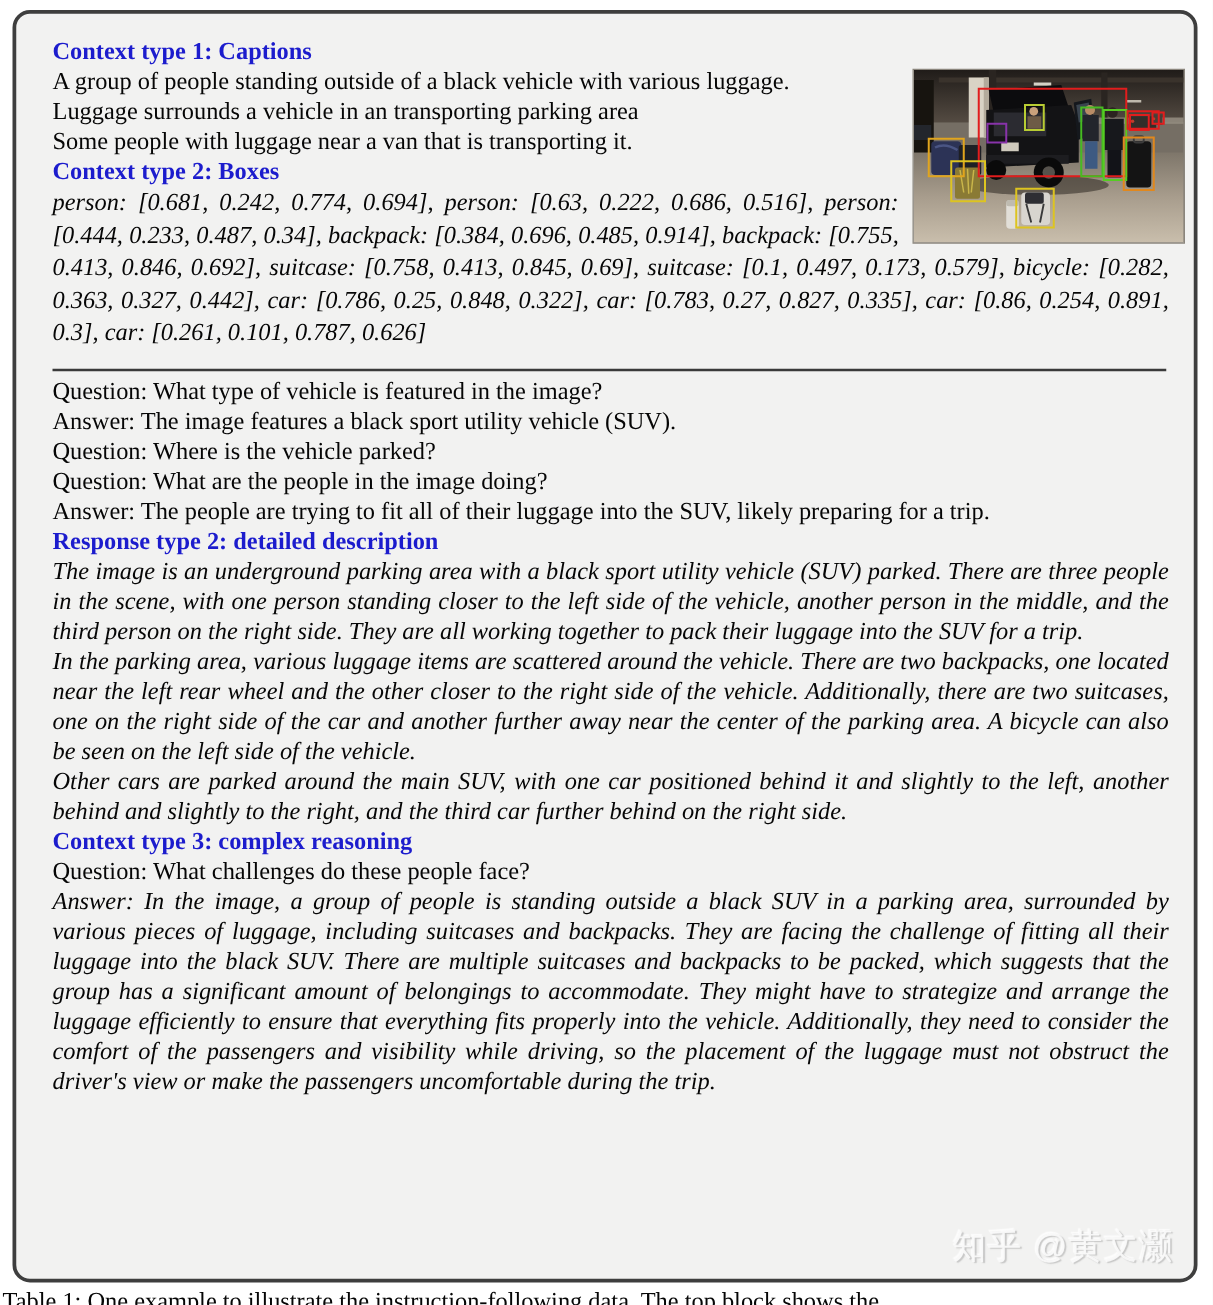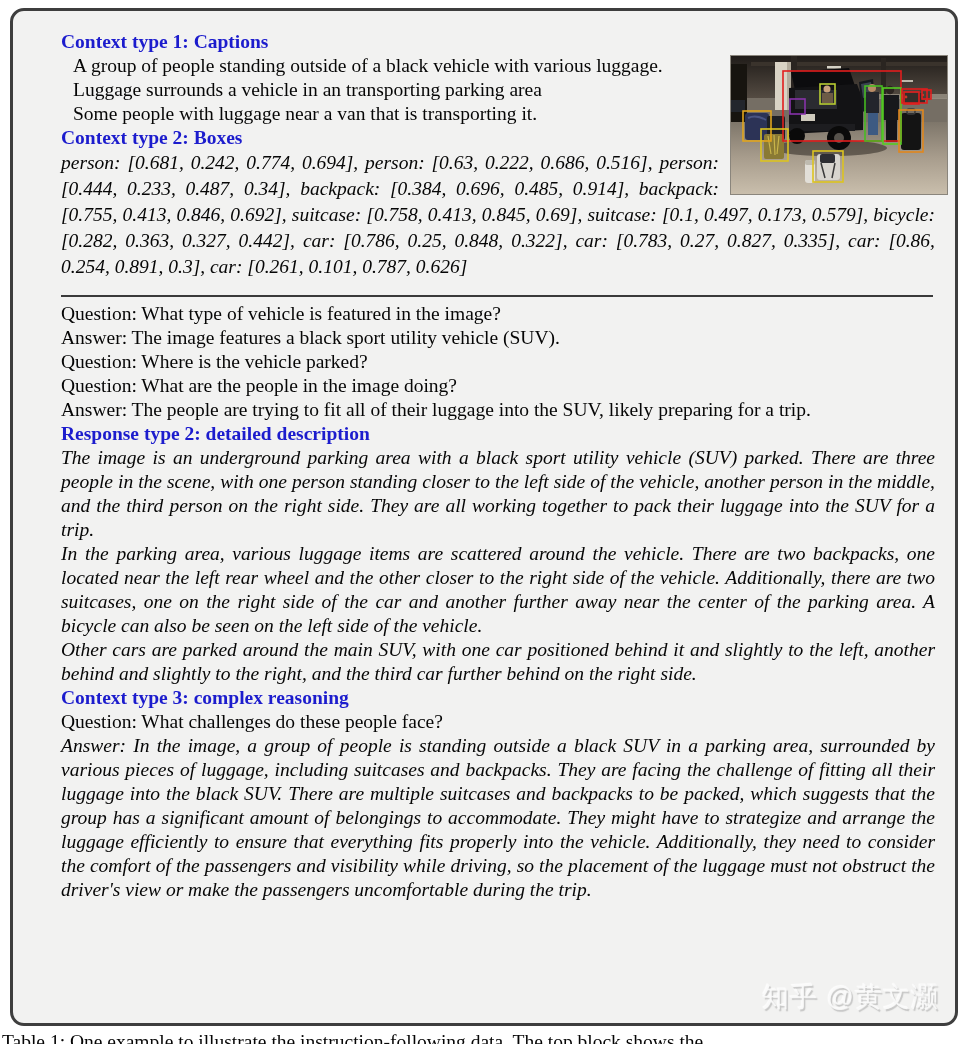--- a/index.html
+++ b/index.html
@@ -13,31 +13,31 @@
   .page { position: relative; width: 970px; height: 1044px; }
 
   .panel {
     position: relative;
     margin: 8px 12px 0 10px;
     width: 948px;
     height: 1018px;
     background: #f2f2f1;
     border: 3px solid #3e3e3e;
     border-radius: 14px;
-    padding: 19px 20px 12px 48px;
+    padding: 19px 20px 12px 29px;
     overflow: hidden;
   }
 
   .txt { font-size: 19.5px; line-height: 24px; }
   .heading {
     font-size: 19.5px; line-height: 24px;
     font-weight: bold;
     color: #1c1ccd;
   }
-  .caption-line { white-space: nowrap; margin-left: 12px; }
+  .caption-line { white-space: nowrap; }
   .justify { text-align: justify; font-style: italic; }
   .boxes-text { line-height: 26px; }
 
   .photo {
     position: relative;
     z-index: 2;
     float: right;
     width: 216px; height: 138px;
     margin: 2px -12px 6px 12px;
     background: #5a5248;

